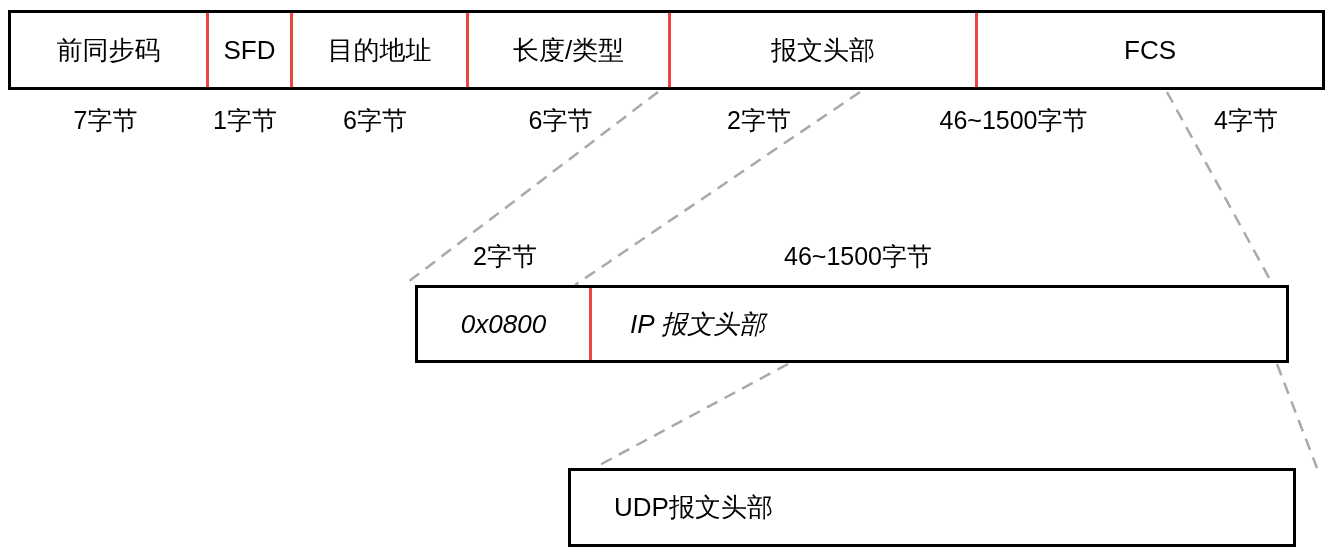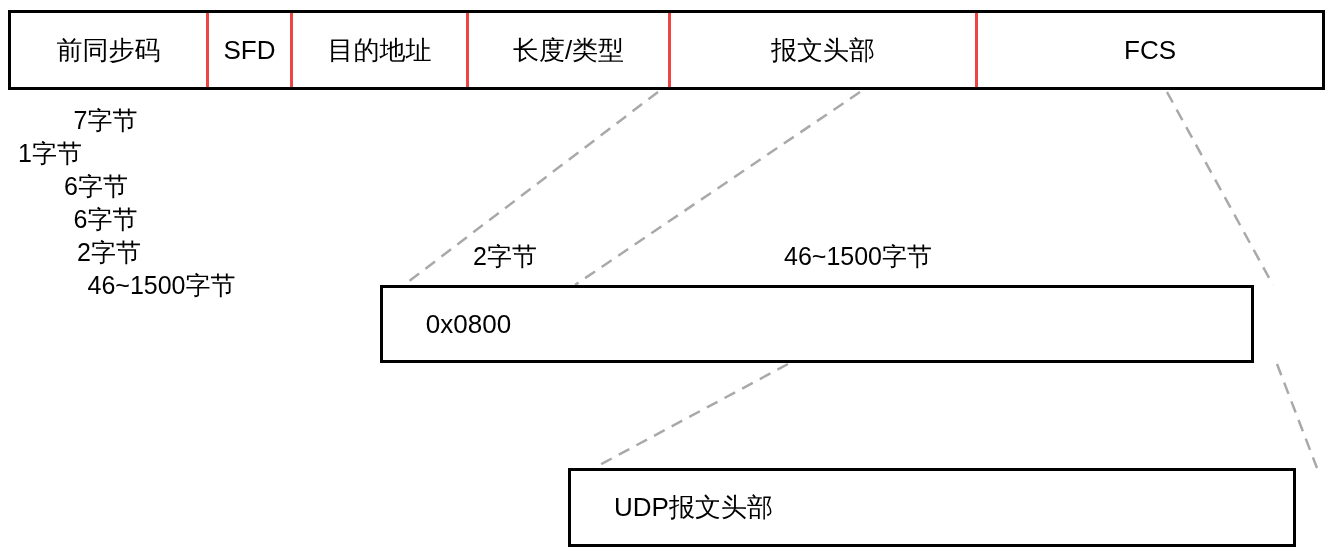--- a/index.html
+++ b/index.html
@@ -34,21 +34,20 @@
     box-sizing: border-box;
     flex: 0 0 auto;
     white-space: nowrap;
   }
   .cell + .cell { border-left: 3px solid #ef4444; }
   .cell.grow { flex: 1 1 auto; }
   .bytes-row {
     position: absolute;
     display: flex;
     z-index: 1;
-    flex-direction: column;
   }
   .bytes-row .blabel {
     display: flex;
     align-items: flex-start;
     justify-content: center;
     font-size: 25px;
     box-sizing: border-box;
     flex: 0 0 auto;
     white-space: nowrap;
   }
@@ -57,21 +56,21 @@
     position: absolute;
     transform: translateX(-50%);
     font-size: 25px;
     white-space: nowrap;
     z-index: 1;
   }
   
   #frame-row  { left: 8px;   top: 10px;  width: 1317px; height: 80px; }
   #frame-bytes{ left: 8px;   top: 104px; width: 1317px; height: 38px; }
   
-  #ip-row     { left: 380px; top: 285px; width: 874px;  height: 78px; }
+  #ip-row     { left: 415px; top: 285px; width: 874px;  height: 78px; font-style: italic; }
   #ip-label-type { left: 505px; top: 240px; }
   #ip-label-data { left: 858px; top: 240px; }
   
   #udp-row    { left: 568px; top: 468px; width: 728px;  height: 79px; }
 </style>
 </head>
 <body>
 
 <div class="stage">
 
@@ -100,19 +99,20 @@
     <div class="blabel" style="width:202px">2字节</div>
     <div class="blabel" style="width:307px">46~1500字节</div>
     <div class="blabel grow">4字节</div>
   </div>
 
   <div class="float-label" id="ip-label-type">2字节</div>
   <div class="float-label" id="ip-label-data">46~1500字节</div>
 
   <div class="box-row" id="ip-row">
     <div class="cell" style="width:171px">0x0800</div>
+    <div class="cell" style="width:214px">IP 报文头部</div>
   </div>
 
   <div class="box-row" id="udp-row">
     <div class="cell" style="width:245px">UDP报文头部</div>
   </div>
 
 </div>
 
 </body></html>

